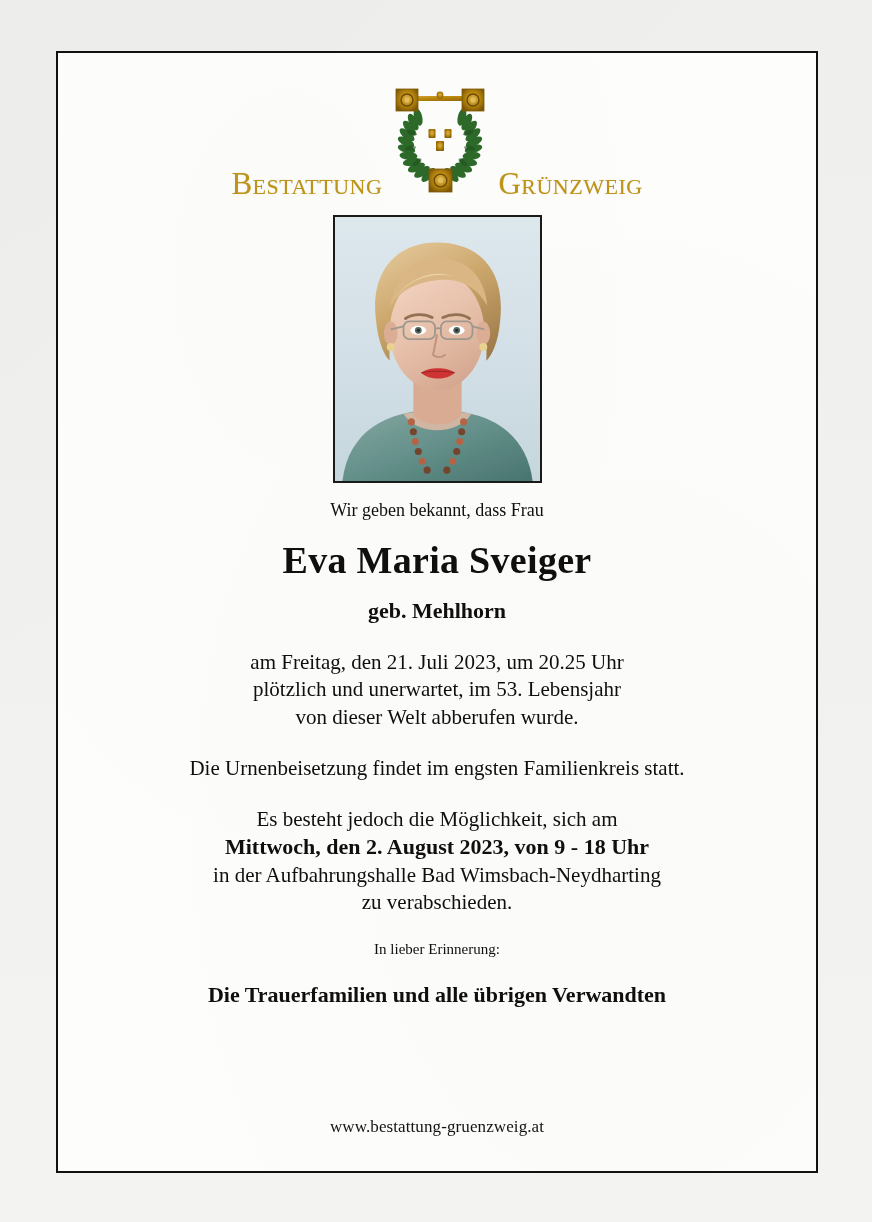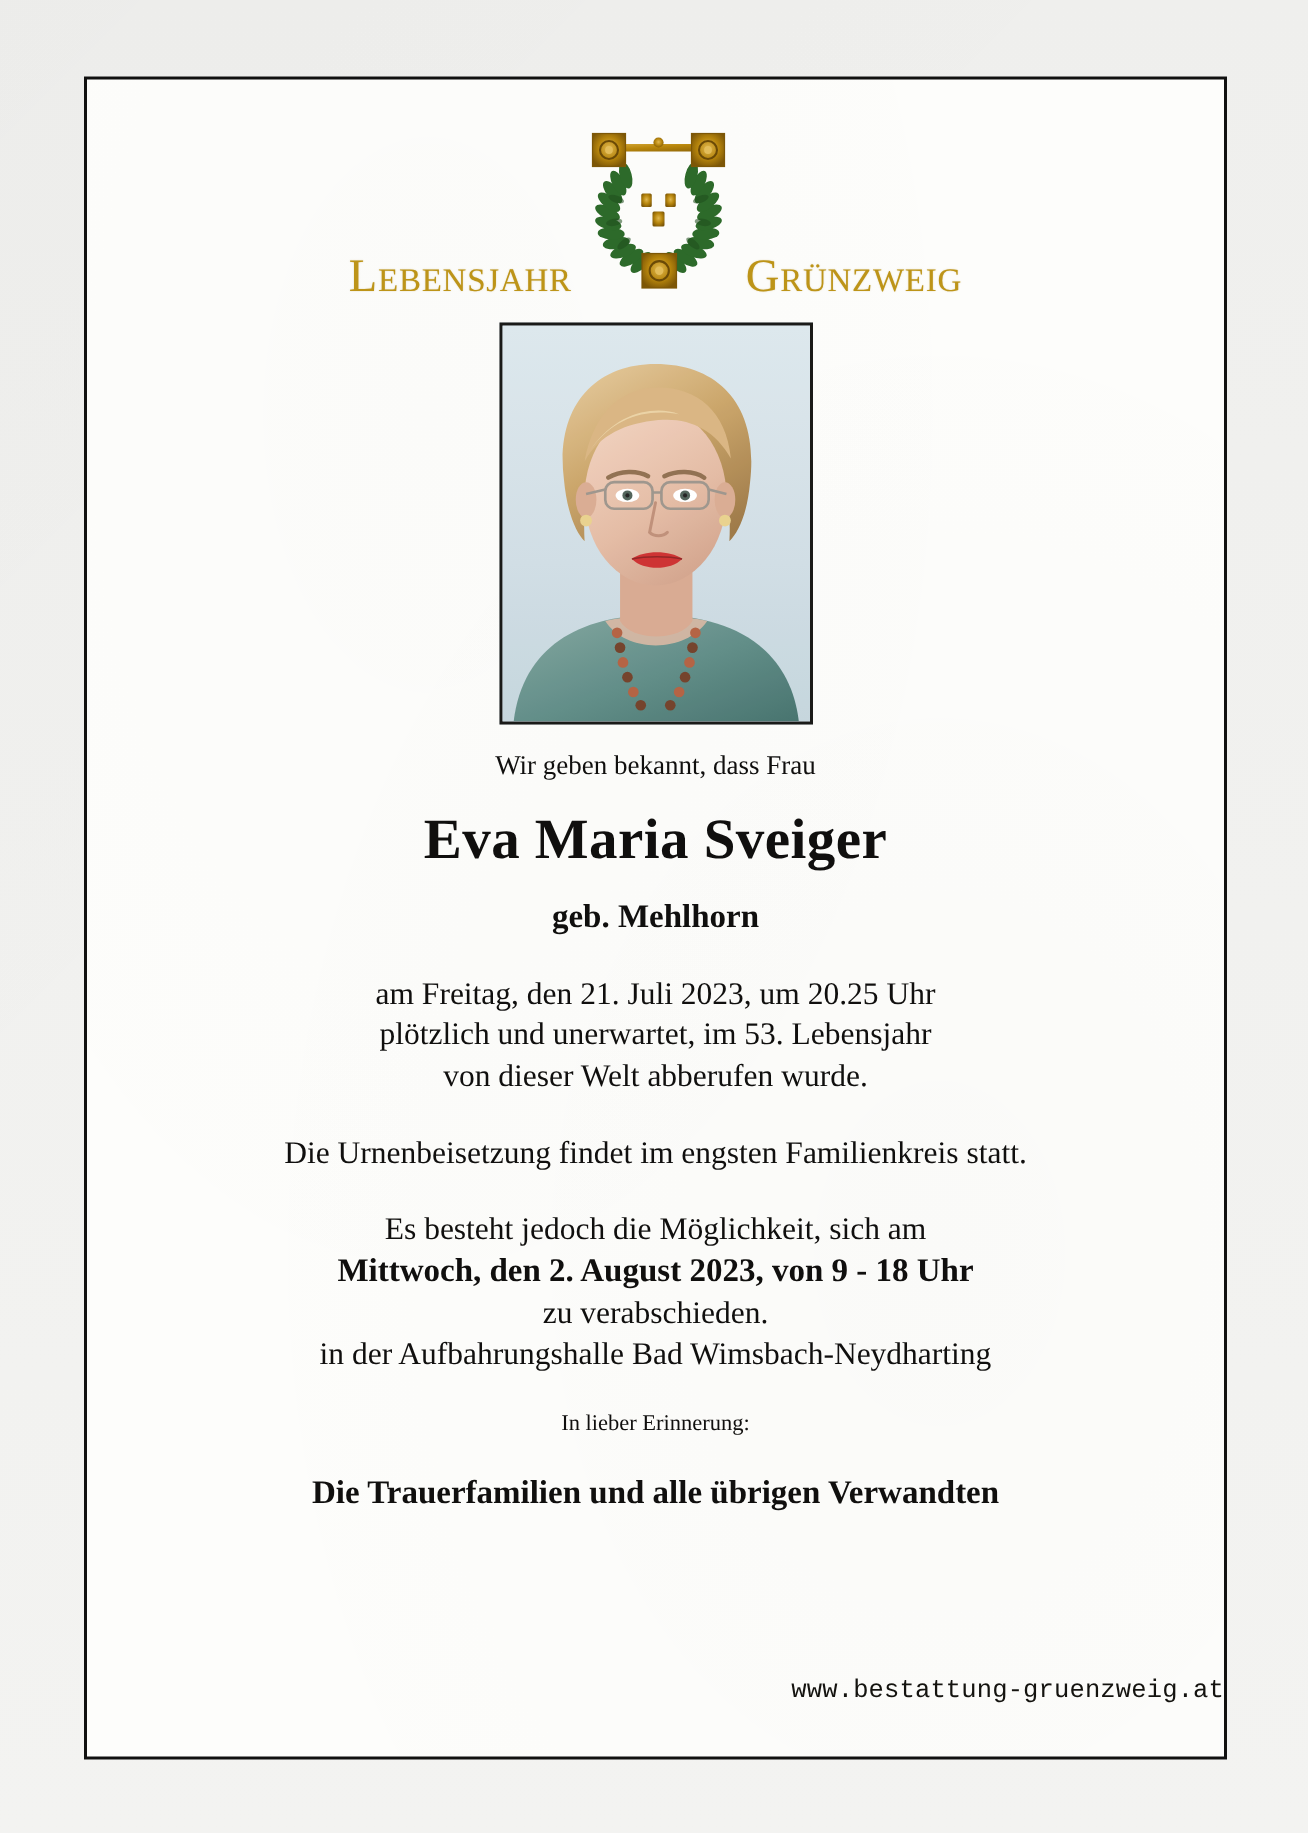--- a/index.html
+++ b/index.html
@@ -130,37 +130,36 @@
   }
   .family {
     font-size: 22px;
     font-weight: bold;
   }
   .footer-url {
     position: absolute;
     bottom: 34px;
     left: 0;
     right: 0;
-    text-align: right;
+    text-align: center;
     font-size: 17px;
     color: #14130f;
     letter-spacing: 0.1px;
-    font-family: Liberation Mono, monospace;
   }
 </style>
 </head>
 <body>
 
 <div class="page-outer"></div>
 
 <div class="card">
   <div class="card-inner">
 
     <div class="logo-block">
-      <span class="logo-word left">Lebensjahr</span>
+      <span class="logo-word left">Bestattung</span>
 
       <span class="logo-mark">
         <svg viewBox="0 0 128 120" width="128" height="120">
           <defs>
             <linearGradient id="goldg" x1="0" y1="0" x2="1" y2="1">
               <stop offset="0%" stop-color="#d7ab3c"></stop>
               <stop offset="45%" stop-color="#b8860b"></stop>
               <stop offset="100%" stop-color="#8a6208"></stop>
             </linearGradient>
             <radialGradient id="rosette" cx="50%" cy="45%" r="60%">
@@ -401,22 +400,22 @@
         <span class="line">von dieser Welt abberufen wurde.</span>
       </div>
 
       <div class="para">
         <span class="line">Die Urnenbeisetzung findet im engsten Familienkreis statt.</span>
       </div>
 
       <div class="para">
         <span class="line">Es besteht jedoch die Möglichkeit, sich am</span>
         <span class="line strongline">Mittwoch, den 2. August 2023, von 9 - 18 Uhr</span>
+        <span class="line">in der Aufbahrungshalle Bad Wimsbach-Neydharting</span>
         <span class="line">zu verabschieden.</span>
-        <span class="line">in der Aufbahrungshalle Bad Wimsbach-Neydharting</span>
       </div>
 
       <div class="memory">In lieber Erinnerung:</div>
 
       <div class="family">Die Trauerfamilien und alle übrigen Verwandten</div>
     </div>
 
     <div class="footer-url">www.bestattung-gruenzweig.at</div>
 
   </div>

